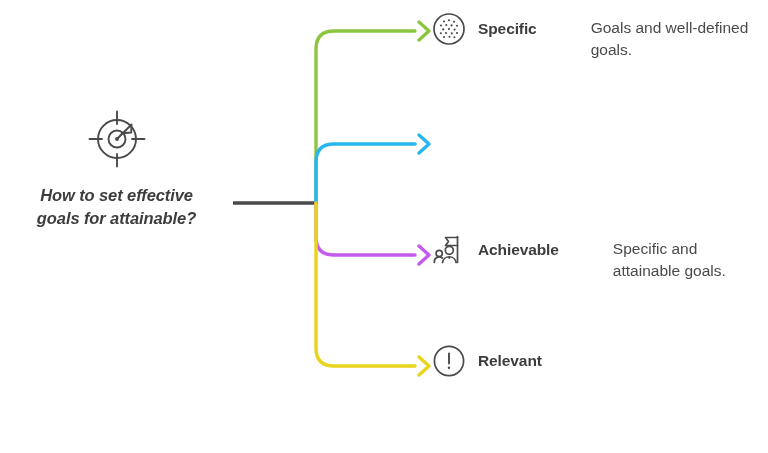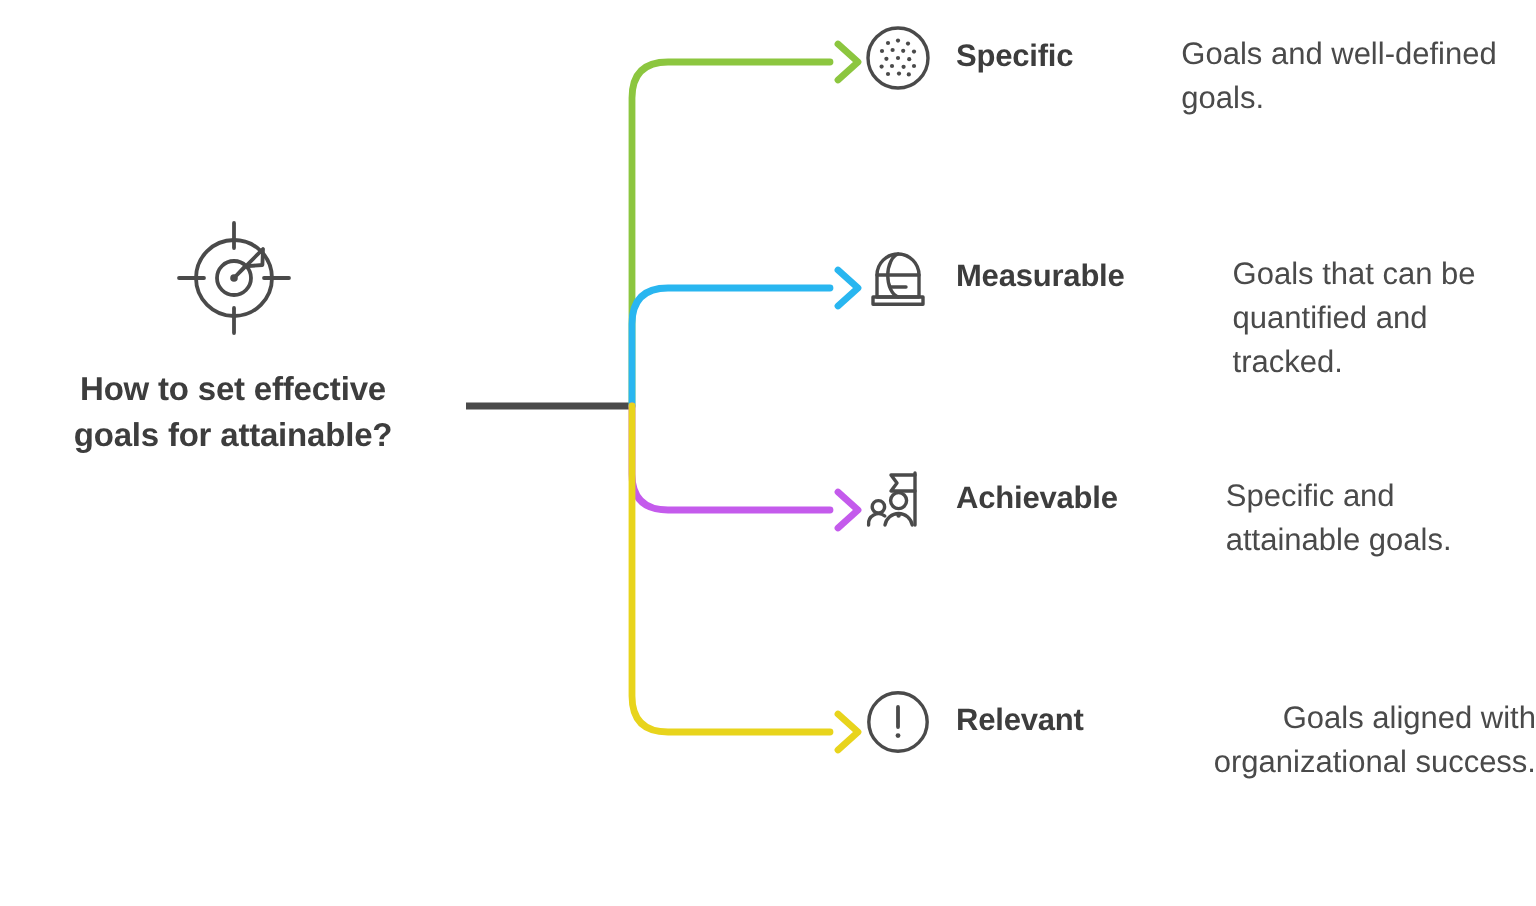--- a/index.html
+++ b/index.html
@@ -20,20 +20,21 @@
 
   
   .root-node {
     position: absolute;
     left: 0px;
     top: 108px;
     width: 233px;
     display: flex;
     flex-direction: column;
     align-items: center;
+    font-style: italic;
   }
   .root-icon {
     width: 62px;
     height: 62px;
     display: block;
   }
   .root-label {
     margin-top: 14px;
     width: 100%;
     text-align: center;
@@ -166,35 +167,20 @@
           <circle cx="12" cy="25" r="1.05"></circle>
             <circle cx="17.5" cy="24.8" r="1.05"></circle>
             <circle cx="22.4" cy="25.2" r="1.05"></circle>
         </g>
       </svg>
       <div class="branch-title">Specific</div>
     </div>
     <div class="branch-desc">Goals and well-defined goals.</div>
   </div>
 
-  <div class="branch b1">
-    <div class="branch-head">
-      <svg class="branch-icon" viewBox="0 0 34 34">
-        <g fill="none" stroke="#4a4a4a" stroke-width="1.7" stroke-linecap="round" stroke-linejoin="round">
-          <path d="M6.5 26.5 V15.5 A10.5 10.5 0 0 1 27.5 15.5 V26.5 Z"></path>
-          <path d="M17 5 A6.5 11 0 0 0 17 26.5"></path>
-          <line x1="6.5" y1="15.5" x2="27.5" y2="15.5"></line>
-          <rect x="4.5" y="26.5" width="25" height="3.6"></rect>
-          <line x1="13.5" y1="21.5" x2="21" y2="21.5"></line>
-        </g>
-      </svg>
-      <div class="branch-title">Measurable</div>
-    </div>
-    <div class="branch-desc">Goals that can be quantified and tracked.</div>
-  </div>
 
   <div class="branch b2">
     <div class="branch-head">
       <svg class="branch-icon" viewBox="0 0 34 34">
         <g fill="none" stroke="#4a4a4a" stroke-width="1.7" stroke-linecap="round" stroke-linejoin="round">
           <line x1="25.5" y1="3.5" x2="25.5" y2="29.5"></line>
           <path d="M25.5 4.5 H13.5 L16.5 8.5 L13.5 12.5 H25.5"></path>
           <circle cx="17.3" cy="17.3" r="4"></circle>
           <path d="M10.5 29.5 A6.9 6.9 0 0 1 24.1 29.5"></path>
           <circle cx="7.2" cy="20.4" r="3.1"></circle>
@@ -209,16 +195,15 @@
 
   <div class="branch b3">
     <div class="branch-head">
       <svg class="branch-icon" viewBox="0 0 34 34">
         <circle cx="17" cy="17" r="14.6" fill="none" stroke="#4a4a4a" stroke-width="1.7"></circle>
         <line x1="17" y1="9.5" x2="17" y2="19.5" stroke="#4a4a4a" stroke-width="1.9" stroke-linecap="round"></line>
         <circle cx="17" cy="23.8" r="1.2" fill="#4a4a4a"></circle>
       </svg>
       <div class="branch-title">Relevant</div>
     </div>
-    <div class="branch-desc">Goals aligned with organizational success.</div>
   </div>
 
 </div>
 
 </body></html>

